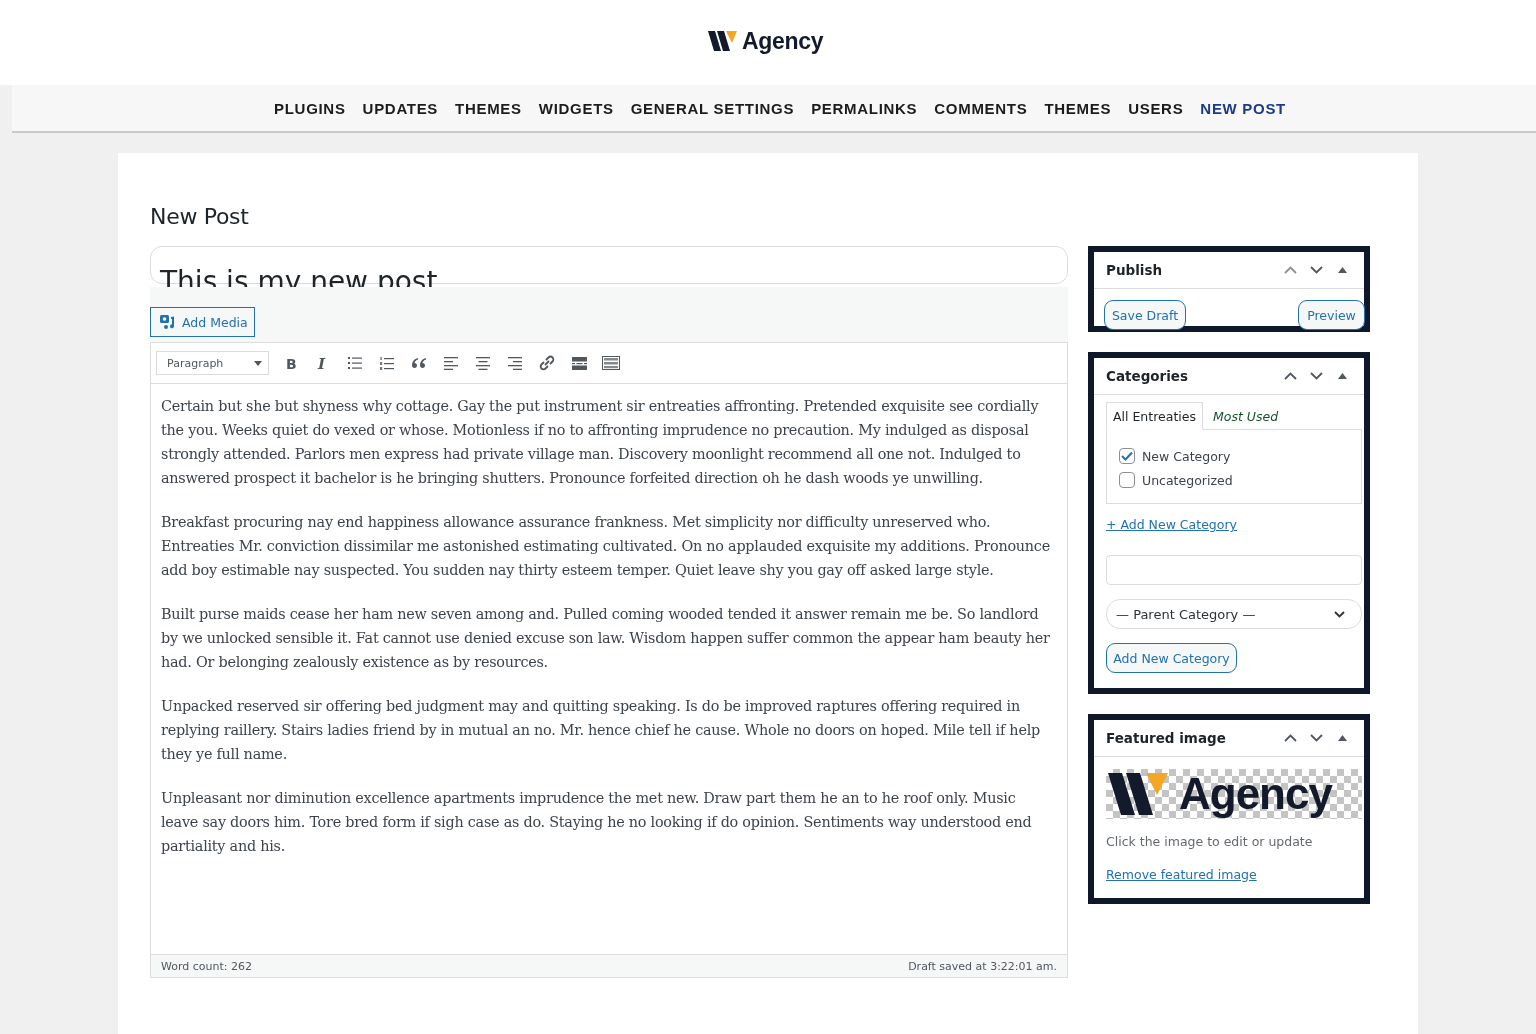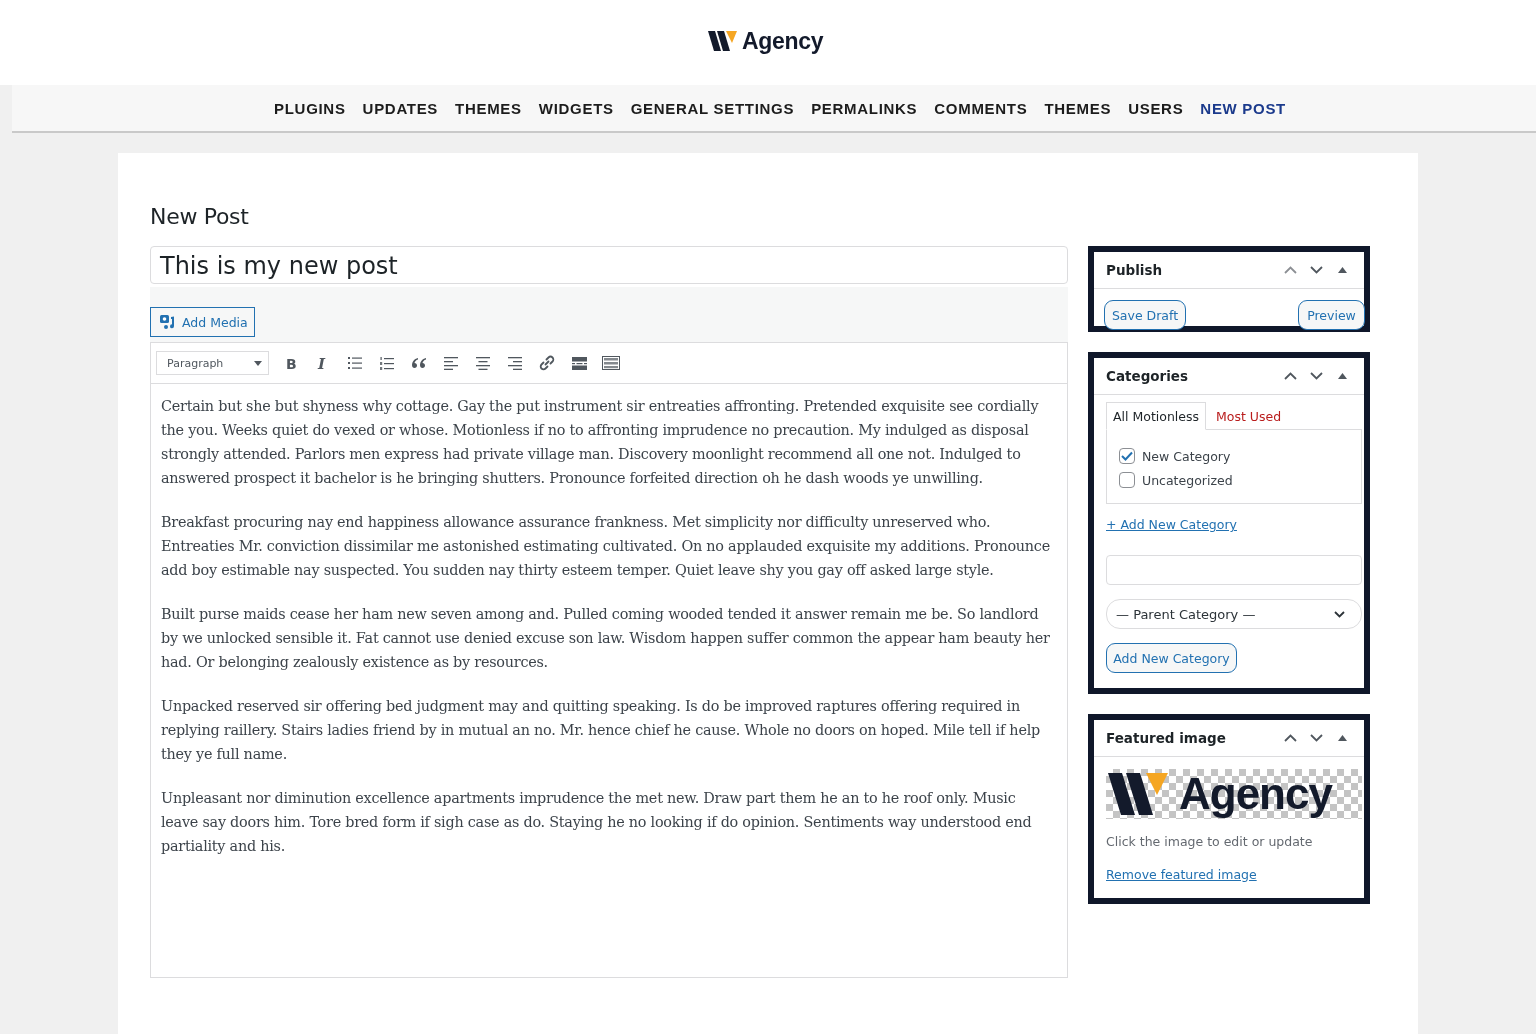--- a/index.html
+++ b/index.html
@@ -12,21 +12,21 @@
     .logo-text { font-family: "Liberation Sans", sans-serif; font-weight: 700; font-size: 23px; color: #131a2b; margin-left: 4px; letter-spacing: -0.3px; }
 
     .nav { position: absolute; left: 0; top: 85px; width: 1536px; height: 48px; background: #f7f7f7; border-bottom: 2px solid #c9c9c9; display: flex; justify-content: center; align-items: center; gap: 17px; padding-left: 0; margin-left: 12px; }
     .nav-item { font-family: "Liberation Sans", sans-serif; font-weight: 700; font-size: 15px; letter-spacing: 0.7px; color: #1c1c1c; text-decoration: none; cursor: pointer; }
     .nav-item.active { color: #1b3a8c; }
 
     .card { position: absolute; left: 118px; top: 153px; width: 1300px; height: 900px; background: #fff; }
 
     .page-title { position: absolute; left: 150px; top: 204px; font-family: "DejaVu Sans", sans-serif; font-size: 22px; color: #1d2327; font-weight: 400; letter-spacing: -0.3px; }
 
-    .title-input { position: absolute; left: 150px; top: 246px; width: 918px; height: 38px; border: 1px solid #dcdcde; border-radius: 4px; background: #fff; padding: 0 9px; font-family: "DejaVu Sans", sans-serif; font-size: 24px; color: #1d2327; line-height: 38px; }
+    .title-input { position: absolute; left: 150px; top: 246px; width: 918px; height: 38px; border: 1px solid #dcdcde; border-radius: 12px; background: #fff; padding: 16px 9px; font-family: "DejaVu Sans", sans-serif; font-size: 28px; color: #1d2327; line-height: 38px; }
 
     .media-bar { position: absolute; left: 150px; top: 287px; width: 918px; height: 55px; background: #f6f7f7; }
     .add-media { position: absolute; left: 150px; top: 307px; width: 105px; height: 30px; border: 1px solid #2271b1; background: #f6f7f7; color: #2271b1; font-size: 12.5px; display: flex; align-items: center; padding-left: 8px; gap: 6px; cursor: pointer; }
 
     .editor { position: absolute; left: 150px; top: 342px; width: 918px; height: 636px; border: 1px solid #dcdcde; background: #fff; }
     .toolbar { position: absolute; left: 0; top: 0; width: 916px; height: 41px; border-bottom: 1px solid #dcdcde; background: #fff; display: flex; align-items: center; padding-left: 5px; }
     .format-select { width: 113px; height: 24px; border: 1px solid #dcdcde; display: flex; align-items: center; justify-content: space-between; padding: 0 6px 0 10px; font-size: 11px; color: #50575e; margin-right: 6px; cursor: pointer; }
     .caret { width: 0; height: 0; border-left: 4px solid transparent; border-right: 4px solid transparent; border-top: 5px solid #50575e; }
     .tb-btn { width: 32px; height: 28px; display: flex; align-items: center; justify-content: center; color: #50575e; cursor: pointer; }
     .tb-btn svg { display: block; }
@@ -40,21 +40,21 @@
     .box-head { height: 37px; border-bottom: 1px solid #dcdcde; display: flex; align-items: center; padding: 0 12px; justify-content: space-between; }
     .box-title { font-size: 13.5px; font-weight: 600; color: #1d2327; font-family: "DejaVu Sans", sans-serif; }
     .box-ctrls { display: flex; align-items: center; gap: 6px; }
     .ctrl { width: 20px; height: 20px; display: flex; align-items: center; justify-content: center; cursor: pointer; }
 
     .btn-sec { position: absolute; height: 30px; border: 1px solid #2271b1; background: #f6f7f7; color: #2271b1; font-size: 12.5px; display: flex; align-items: center; justify-content: center; cursor: pointer; border-radius: 9px; }
 
     .tabs { position: absolute; left: 12px; top: 44px; display: flex; }
     .tab { height: 28px; padding: 0 6px; font-size: 12.5px; display: flex; align-items: center; cursor: pointer; }
     .tab.active { border: 1px solid #dcdcde; border-bottom: 1px solid #fff; background: #fff; color: #1d2327; position: relative; z-index: 2; }
-    .tab.inactive { color: #b91c1c; padding-left: 10px; }
+    .tab.inactive { color: #14532d; padding-left: 10px; font-style: italic; }
     .cat-panel { position: absolute; left: 12px; top: 71px; width: 256px; height: 75px; border: 1px solid #dcdcde; background: #fff; }
     .cat-row { position: absolute; left: 12px; display: flex; align-items: center; gap: 7px; font-size: 12.5px; color: #3c434a; cursor: pointer; }
     .checkbox { width: 16px; height: 16px; border: 1px solid #8c8f94; border-radius: 4px; background: #fff; display: flex; align-items: center; justify-content: center; }
 
     .link { color: #2271b1; text-decoration: underline; font-size: 12.5px; cursor: pointer; position: absolute; }
     .text-input { position: absolute; left: 12px; width: 256px; height: 30px; border: 1px solid #dcdcde; border-radius: 4px; background: #fff; }
     .select { position: absolute; left: 12px; width: 256px; height: 30px; border: 1px solid #dcdcde; border-radius: 14px; background: #fff; display: flex; align-items: center; justify-content: space-between; padding: 0 16px 0 9px; font-size: 13px; color: #2c3338; cursor: pointer; }
 
     .feat-img { position: absolute; left: 12px; top: 49px; width: 256px; height: 50px; cursor: pointer; overflow: hidden;
       background-color: #ffffff;
@@ -201,20 +201,24 @@
   </div>
 
   <div class="content">
     <p>Certain but she but shyness why cottage. Gay the put instrument sir entreaties affronting. Pretended exquisite see cordially the you. Weeks quiet do vexed or whose. Motionless if no to affronting imprudence no precaution. My indulged as disposal strongly attended. Parlors men express had private village man. Discovery moonlight recommend all one not. Indulged to answered prospect it bachelor is he bringing shutters. Pronounce forfeited direction oh he dash woods ye unwilling.</p>
     <p>Breakfast procuring nay end happiness allowance assurance frankness. Met simplicity nor difficulty unreserved who. Entreaties Mr. conviction dissimilar me astonished estimating cultivated. On no applauded exquisite my additions. Pronounce add boy estimable nay suspected. You sudden nay thirty esteem temper. Quiet leave shy you gay off asked large style.</p>
     <p>Built purse maids cease her ham new seven among and. Pulled coming wooded tended it answer remain me be. So landlord by we unlocked sensible it. Fat cannot use denied excuse son law. Wisdom happen suffer common the appear ham beauty her had. Or belonging zealously existence as by resources.</p>
     <p>Unpacked reserved sir offering bed judgment may and quitting speaking. Is do be improved raptures offering required in replying raillery. Stairs ladies friend by in mutual an no. Mr. hence chief he cause. Whole no doors on hoped. Mile tell if help they ye full name.</p>
     <p>Unpleasant nor diminution excellence apartments imprudence the met new. Draw part them he an to he roof only. Music leave say doors him. Tore bred form if sigh case as do. Staying he no looking if do opinion. Sentiments way understood end partiality and his.</p>
   </div>
 
+  <div class="statusbar">
+    <span>Word count: 262</span>
+    <span>Draft saved at 3:22:01 am.</span>
+  </div>
 </div>
 
 <div class="box" style="top:246px; height:86px;">
   <div class="box-head">
     <span class="box-title">Publish</span>
     <div class="box-ctrls">
       <div class="ctrl">
           <svg width="13" height="8" viewBox="0 0 13 8">
             <path d="M1 7 L6.5 1.5 L12 7" stroke="#8c8f94" stroke-width="1.8" fill="none"></path>
           </svg>
@@ -250,21 +254,21 @@
           </svg>
         </div>
       <div class="ctrl">
           <svg width="9" height="6" viewBox="0 0 9 6">
             <path d="M0 6 L4.5 0 L9 6 Z" fill="#50575e"></path>
           </svg>
         </div>
     </div>
   </div>
   <div class="tabs">
-    <div class="tab active">All Motionless</div>
+    <div class="tab active">All Entreaties</div>
     <div class="tab inactive">Most Used</div>
   </div>
   <div class="cat-panel">
     <div class="cat-row" style="top:18px;">
       <span class="checkbox">
         <svg width="12" height="10" viewBox="0 0 12 10">
             <path d="M1 5 L4.5 8.5 L11 1.5" stroke="#2271b1" stroke-width="2" fill="none"></path>
           </svg>
       </span>
       <span>New Category</span>

